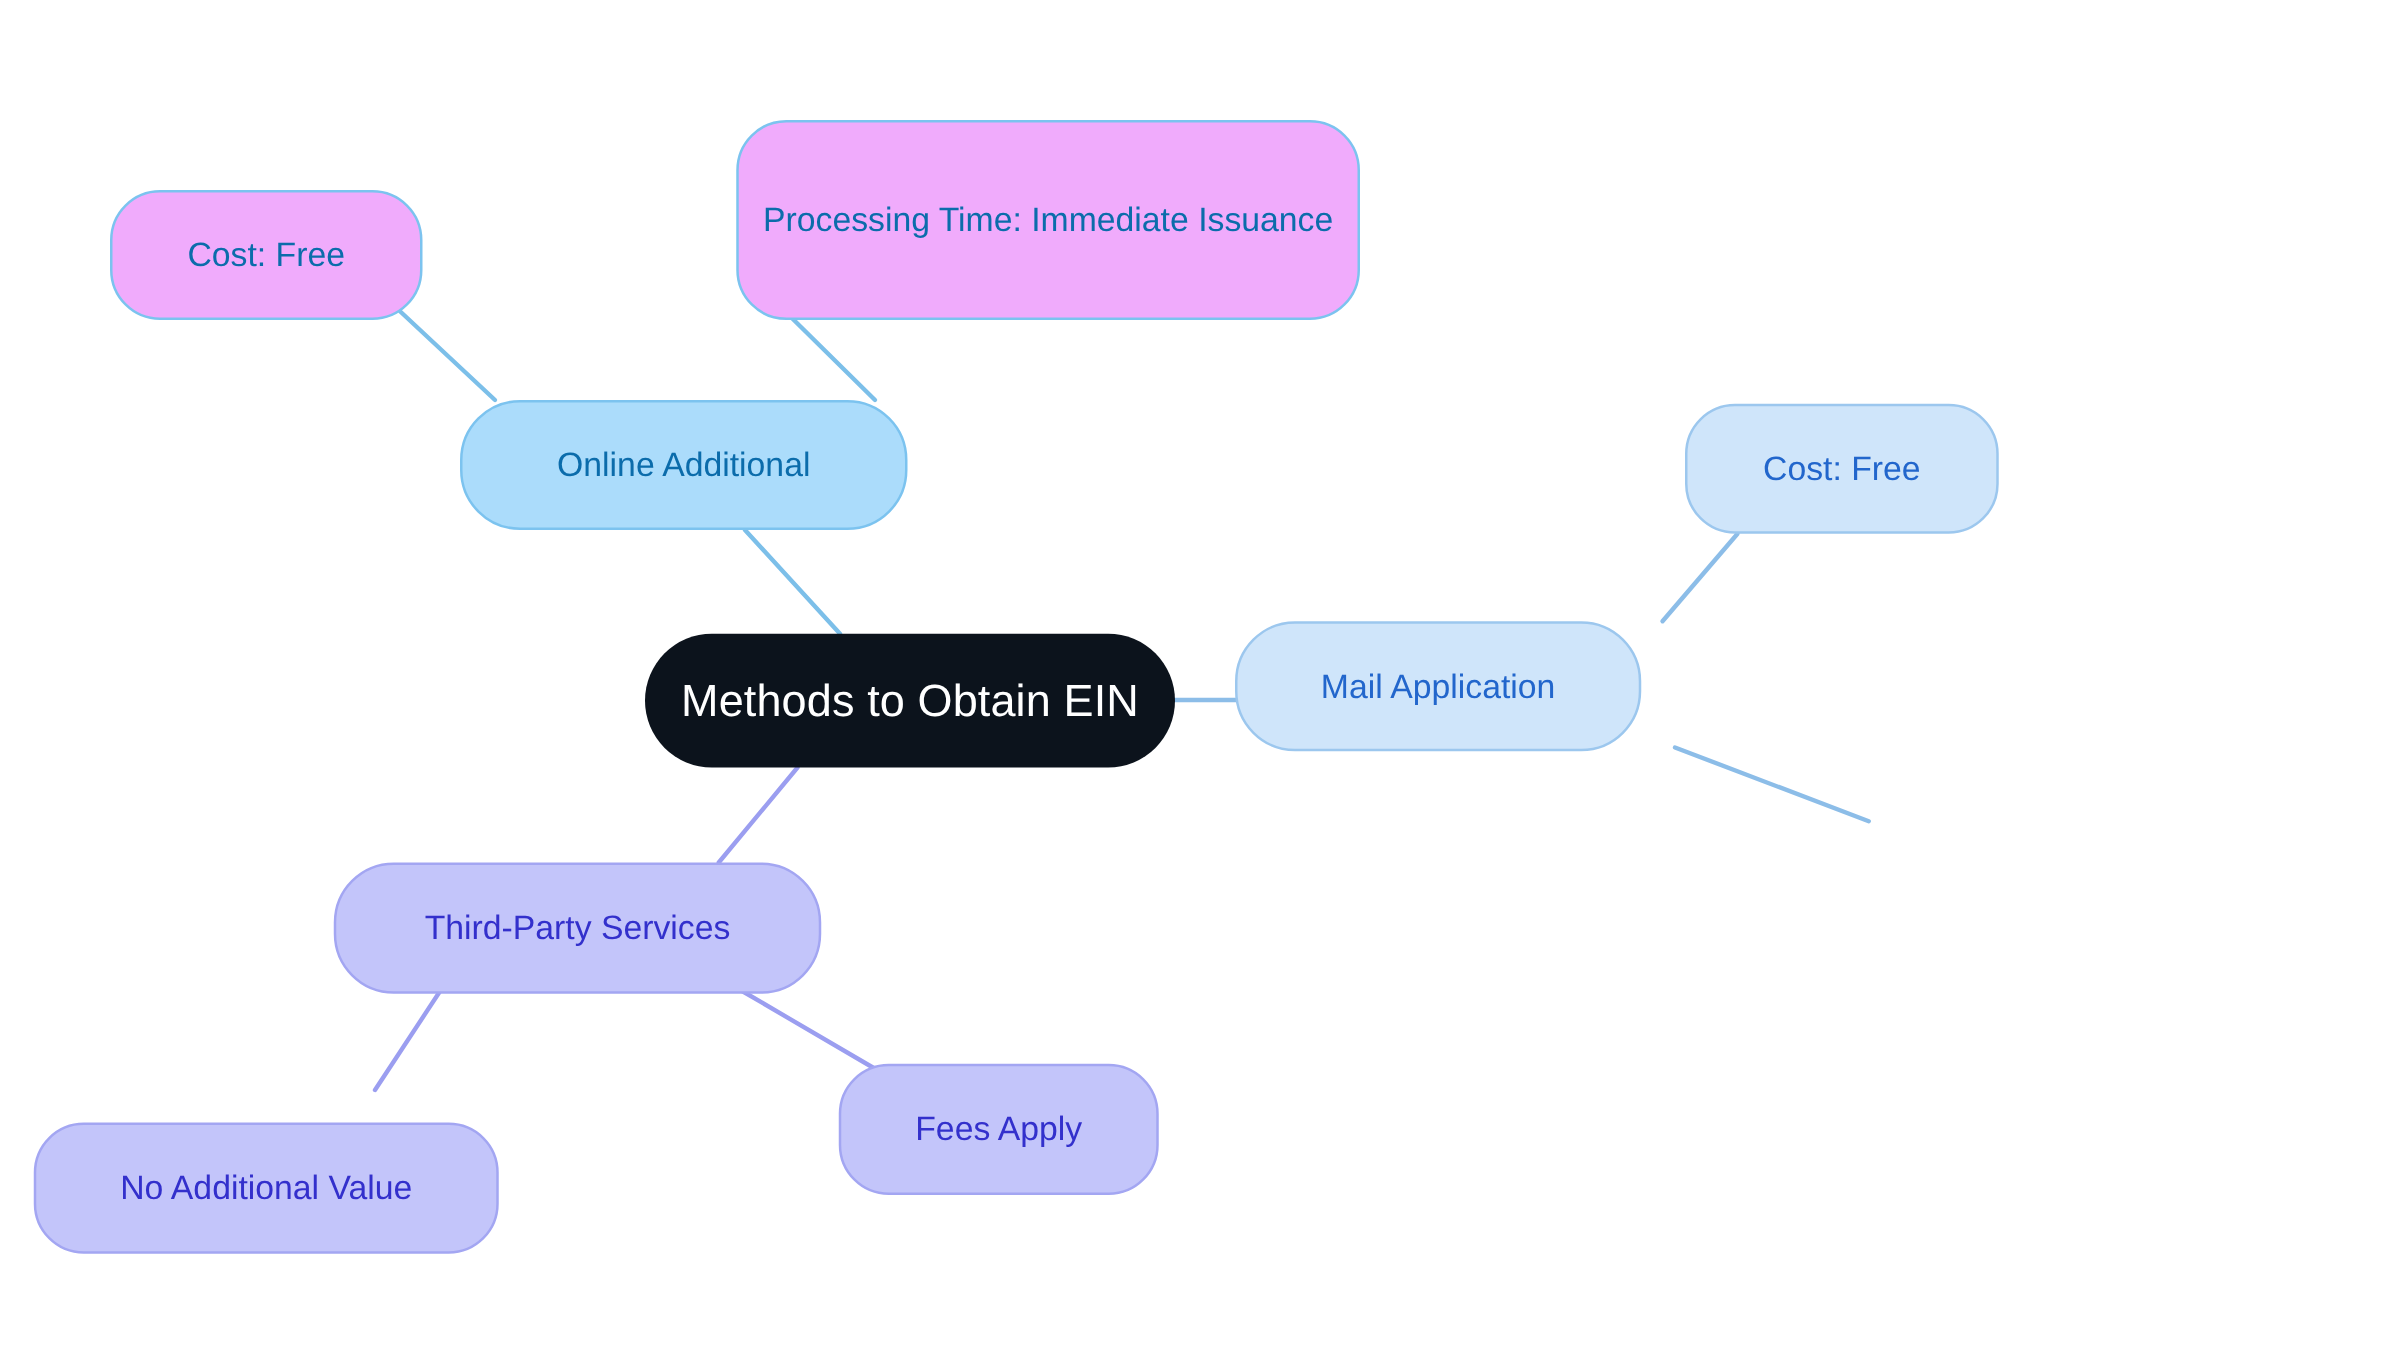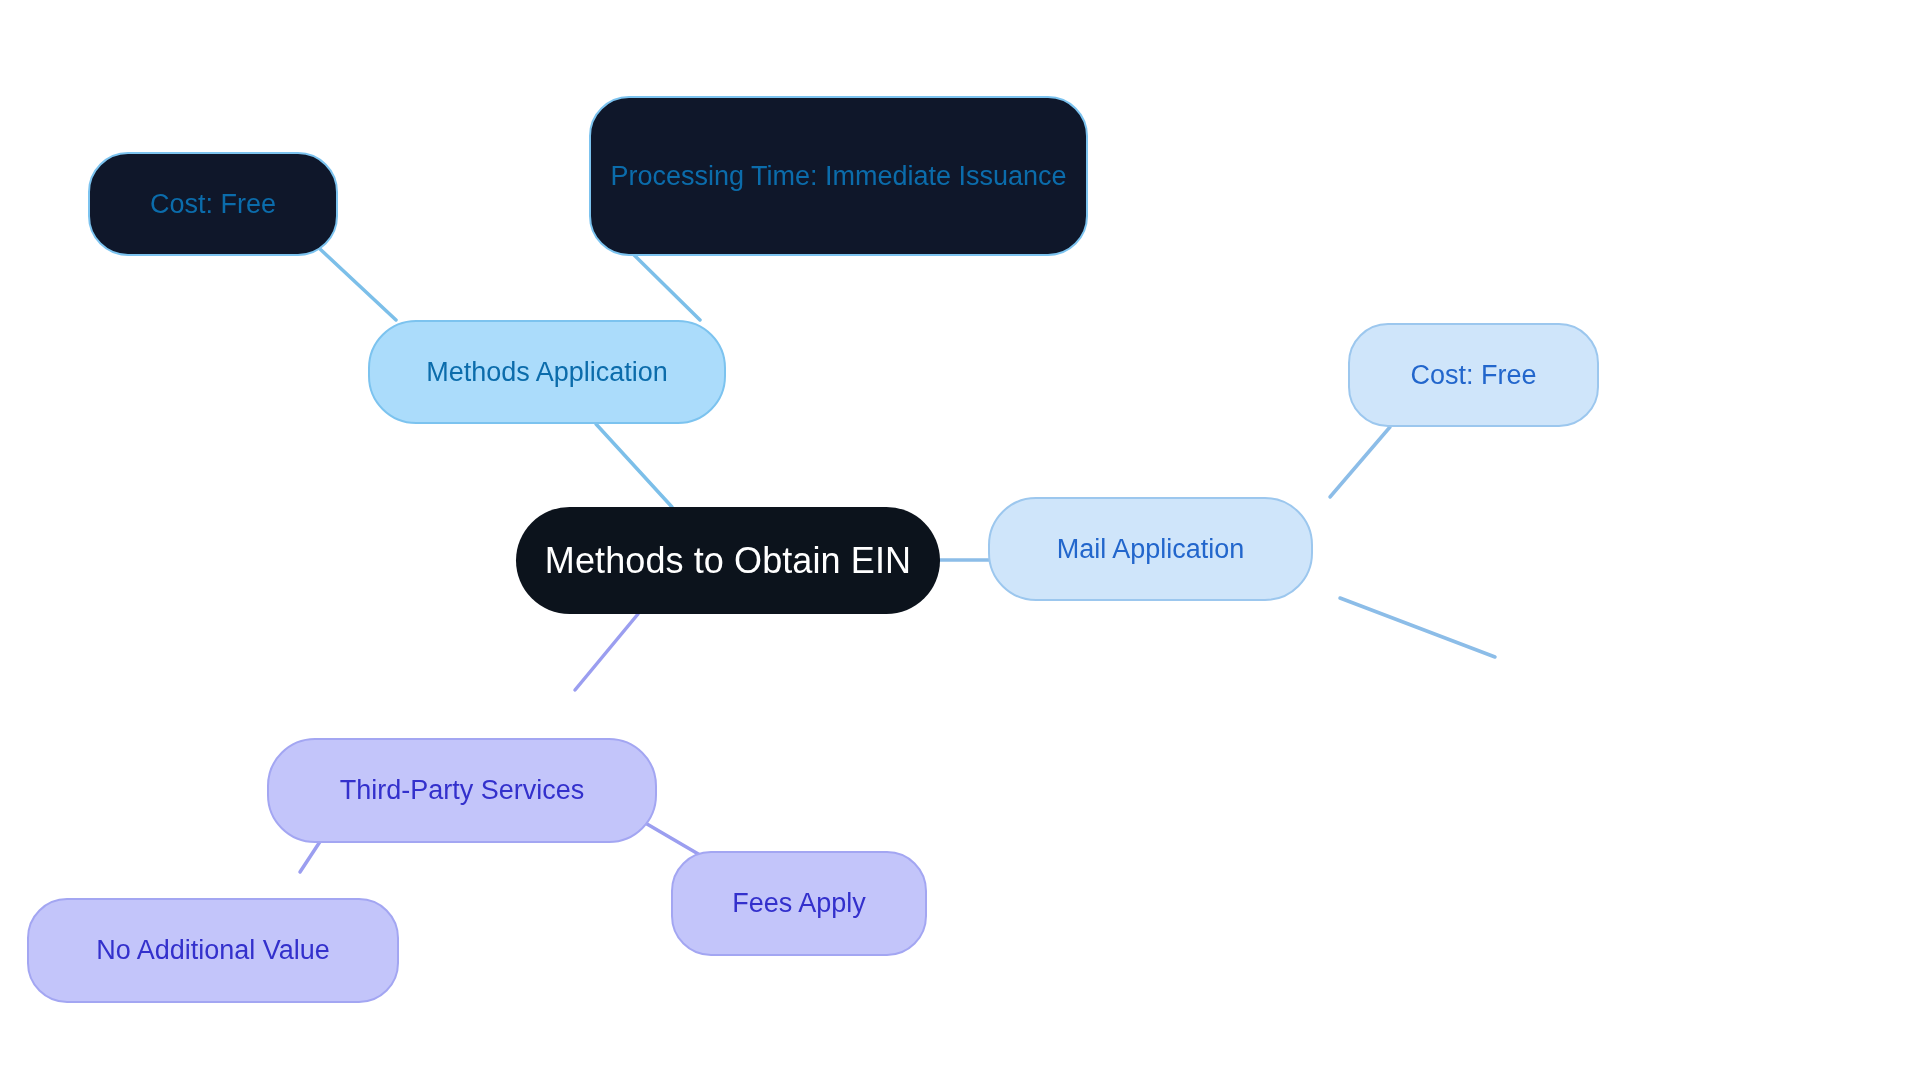--- a/index.html
+++ b/index.html
@@ -47,21 +47,21 @@
     letter-spacing: 0.1px;
   }
   .node-branch-online {
     background: #abdcfb;
     border: 2px solid #7cc3ef;
     color: #0b6cab;
     border-radius: 48px;
     font-size: 27px;
   }
   .node-leaf-online {
-    background: #0f172a;
+    background: #f0abfc;
     border: 2px solid #7cc3ef;
     color: #0b6cab;
     border-radius: 40px;
     font-size: 27px;
   }
   .node-branch-mail {
     background: #cfe5fa;
     border: 2px solid #9cc7ee;
     color: #2266cc;
     border-radius: 48px;
@@ -73,21 +73,20 @@
     color: #2266cc;
     border-radius: 40px;
     font-size: 27px;
   }
   .node-branch-third {
     background: #c3c5fa;
     border: 2px solid #a3a6f2;
     color: #3330cc;
     border-radius: 48px;
     font-size: 27px;
-    margin-top: 48px;
   }
   .node-leaf-third {
     background: #c3c5fa;
     border: 2px solid #a3a6f2;
     color: #3330cc;
     border-radius: 40px;
     font-size: 27px;
   }
 </style>
 </head>
@@ -102,21 +101,21 @@
       <line x1="940" y1="560" x2="1050" y2="560" stroke="#8cbde8" stroke-width="3.5" stroke-linecap="round"></line>
       <line x1="1330" y1="497" x2="1390" y2="427" stroke="#8cbde8" stroke-width="3.5" stroke-linecap="round"></line>
       <line x1="1340" y1="598" x2="1495" y2="657" stroke="#8cbde8" stroke-width="3.5" stroke-linecap="round"></line>
       <line x1="638" y1="614" x2="575" y2="690" stroke="#9b9ef0" stroke-width="3.5" stroke-linecap="round"></line>
       <line x1="352" y1="793" x2="300" y2="872" stroke="#9b9ef0" stroke-width="3.5" stroke-linecap="round"></line>
       <line x1="594" y1="793" x2="700" y2="855" stroke="#9b9ef0" stroke-width="3.5" stroke-linecap="round"></line>
     </svg>
 
   <div class="node node-root" style="left: 516px; top: 507px; width: 424px; height: 107px;">Methods to Obtain EIN</div>
 
-  <div class="node node-branch-online" style="left: 368px; top: 320px; width: 358px; height: 104px;">Methods Application</div>
+  <div class="node node-branch-online" style="left: 368px; top: 320px; width: 358px; height: 104px;">Online Additional</div>
   <div class="node node-leaf-online" style="left: 88px; top: 152px; width: 250px; height: 104px;">Cost: Free</div>
   <div class="node node-leaf-online" style="left: 589px; top: 96px; width: 499px; height: 160px;">Processing Time: Immediate Issuance</div>
 
   <div class="node node-branch-mail" style="left: 988px; top: 497px; width: 325px; height: 104px;">Mail Application</div>
   <div class="node node-leaf-mail" style="left: 1348px; top: 323px; width: 251px; height: 104px;">Cost: Free</div>
 
   <div class="node node-branch-third" style="left: 267px; top: 690px; width: 390px; height: 105px;">Third-Party Services</div>
   <div class="node node-leaf-third" style="left: 27px; top: 870px; width: 372px; height: 105px; margin-top: 28px;">No Additional Value</div>
   <div class="node node-leaf-third" style="left: 671px; top: 851px; width: 256px; height: 105px;">Fees Apply</div>
 

